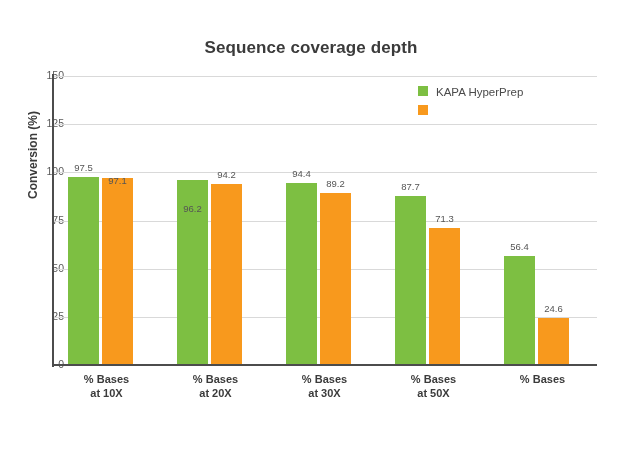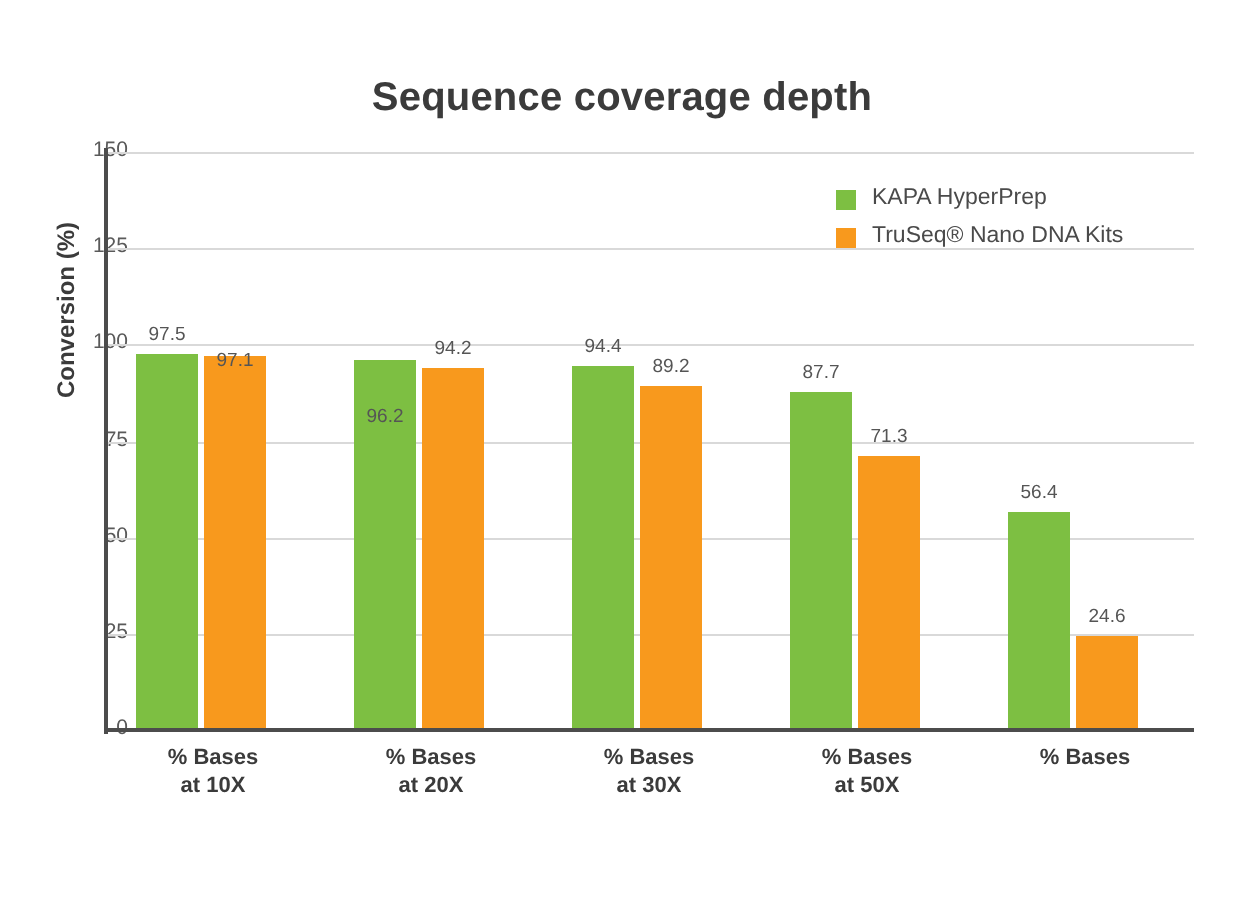--- a/index.html
+++ b/index.html
@@ -23,21 +23,21 @@
     background: #ffffff;
   }
 
   
   #chart-title {
     position: absolute;
     left: 0;
     top: 38px;
     width: 622px;
     text-align: center;
-    font-size: 20px;
+    font-size: 17px;
     font-weight: bold;
     letter-spacing: 0.1px;
     color: #3b3b3b;
   }
 
   
   #y-axis-title {
     position: absolute;
     left: -52px;
     top: 148px;
@@ -121,21 +121,21 @@
   .cat-label span { display: block; }
 
   
   #legend {
     position: absolute;
     left: 418px;
     top: 86px;
   }
   .legend-row {
     display: flex;
-    align-items: flex-end;
+    align-items: flex-start;
     height: 19px;
   }
   .legend-swatch {
     width: 10px;
     height: 10px;
     margin-right: 8px;
     flex: 0 0 auto;
   }
   .legend-text {
     font-size: 11.5px;
@@ -223,17 +223,16 @@
       </div>
     </div>
 
   <div id="legend">
       <div class="legend-row">
         <div class="legend-swatch" style="background: rgb(125, 191, 66);"></div>
         <div class="legend-text">KAPA HyperPrep</div>
       </div>
       <div class="legend-row">
         <div class="legend-swatch" style="background: rgb(248, 153, 29);"></div>
-        <div class="legend-text">TruSeq® Nano DNA Kits</div>
       </div>
     </div>
 
 </div>
 
 </body></html>

